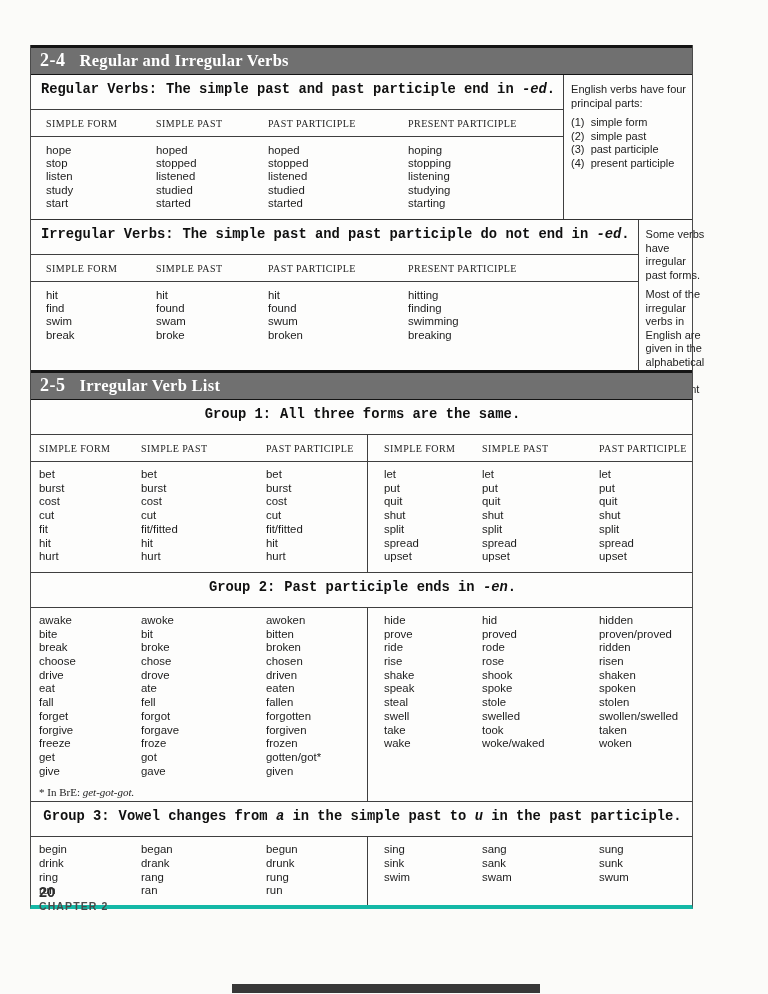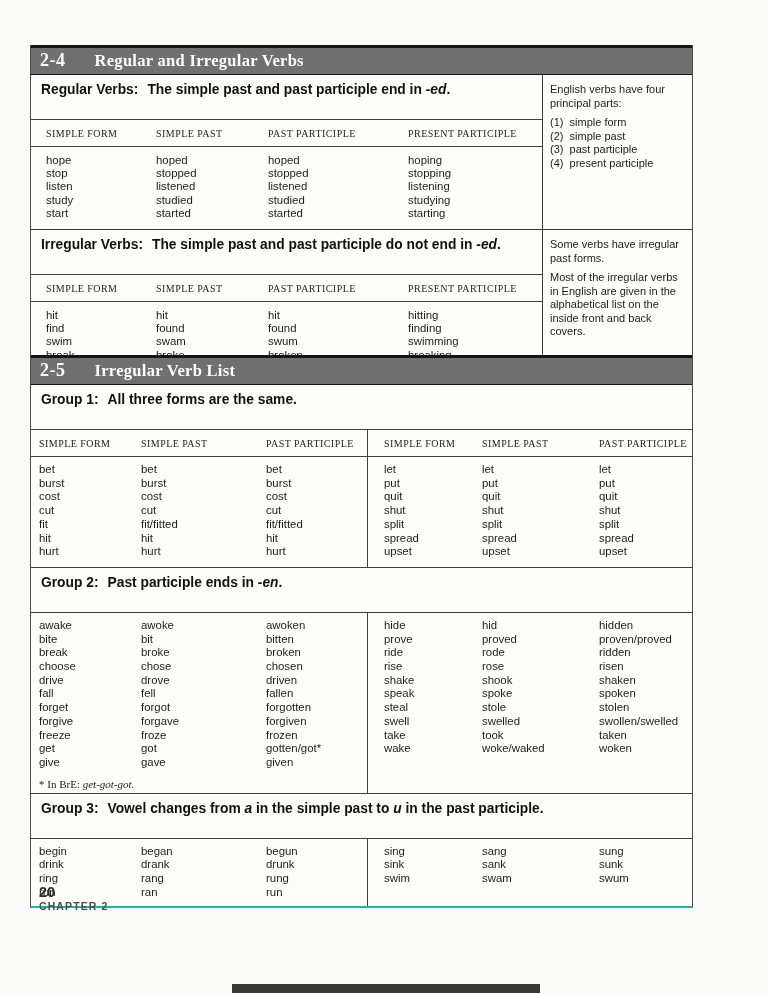--- a/index.html
+++ b/index.html
@@ -13,57 +13,58 @@
   }
   .chart {
     position: absolute;
     left: 30px;
     width: 663px;
     background: #fdfdfc;
     border-left: 1px solid #4a4a4a;
     border-right: 1px solid #4a4a4a;
   }
   #chart24 { top: 45px; border-bottom: 3px solid #161616; }
-  #chart25 { top: 355px; border-bottom: 2px solid #14b8a6; }
+  #chart25 { top: 370px; border-bottom: 4px solid #14b8a6; }
 
   .chartbar {
     background: #707070;
     border-top: 3px solid #141414;
     border-bottom: 1px solid #141414;
     color: #ffffff;
     font-family: "Liberation Serif", serif;
     font-weight: bold;
     padding: 2px 10px 3px 9px;
     display: flex;
     align-items: baseline;
   }
-  .chartbar .num { font-size: 18px; letter-spacing: .5px; margin-right: 29px; }
+  .chartbar .num { font-size: 18px; letter-spacing: .5px; margin-right: 14px; }
   .chartbar .ttl { font-size: 16.5px; letter-spacing: .3px; }
 
   .section { display: flex; }
   .section + .section { border-top: 1px solid #333; }
   .main { flex: 1; border-right: 1px solid #3f3f3f; }
   .note {
     width: 149px;
     padding: 8px 5px 8px 7px;
     font-size: 11px;
     line-height: 13.5px;
     color: #222;
   }
   .note p { margin-bottom: 6px; }
   .note .num-item { white-space: pre-wrap; }
 
   .heading {
-    font-family: Liberation Sans, sans-serif;
+    font-family: Liberation Mono, monospace;
     font-weight: bold;
     font-size: 13.8px;
     color: #101010;
-    padding: 7px 8px 22px 10px;
+    padding: 7px 8px 12px 10px;
     border-bottom: 1px solid #3f3f3f;
     white-space: nowrap;
+    text-align: center;
   }
   .heading .hl { margin-right: 9px; }
   .em { font-style: italic; }
 
   .colhead, .colhead-grid {
     display: grid;
     font-family: "Liberation Serif", serif;
     font-size: 10px;
     letter-spacing: .45px;
     color: #232323;
@@ -367,20 +368,25 @@
             <div class="vcell">choose</div>
             <div class="vcell">chose</div>
             <div class="vcell">chosen</div>
           </div>
           <div class="vrow">
             <div class="vcell">drive</div>
             <div class="vcell">drove</div>
             <div class="vcell">driven</div>
           </div>
           <div class="vrow">
+            <div class="vcell">eat</div>
+            <div class="vcell">ate</div>
+            <div class="vcell">eaten</div>
+          </div>
+          <div class="vrow">
             <div class="vcell">fall</div>
             <div class="vcell">fell</div>
             <div class="vcell">fallen</div>
           </div>
           <div class="vrow">
             <div class="vcell">forget</div>
             <div class="vcell">forgot</div>
             <div class="vcell">forgotten</div>
           </div>
           <div class="vrow">

